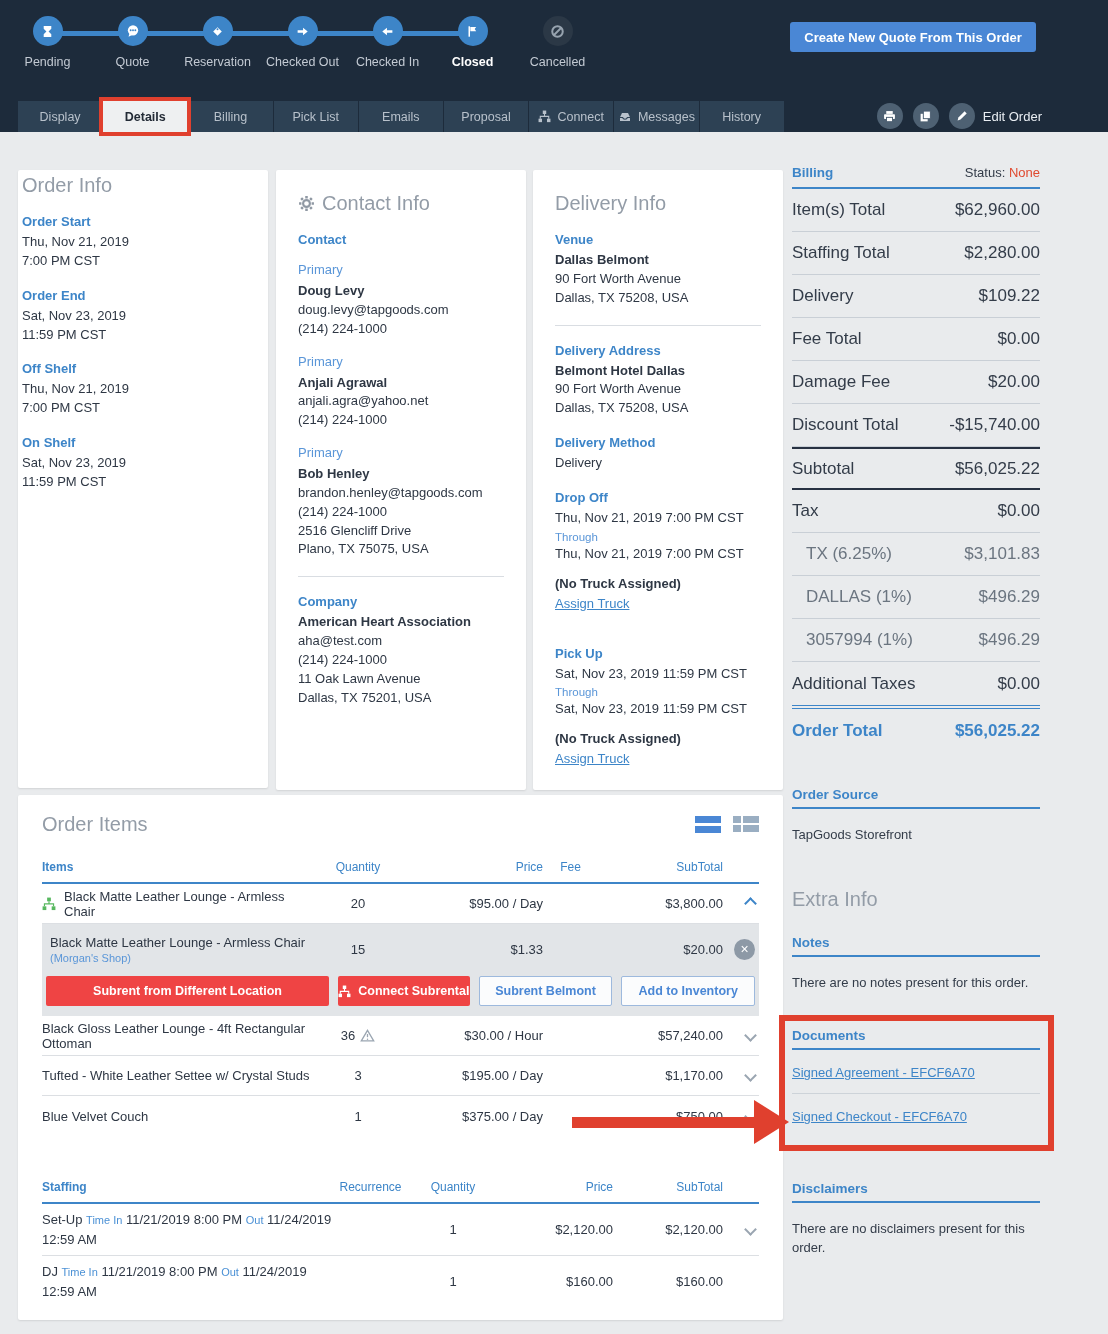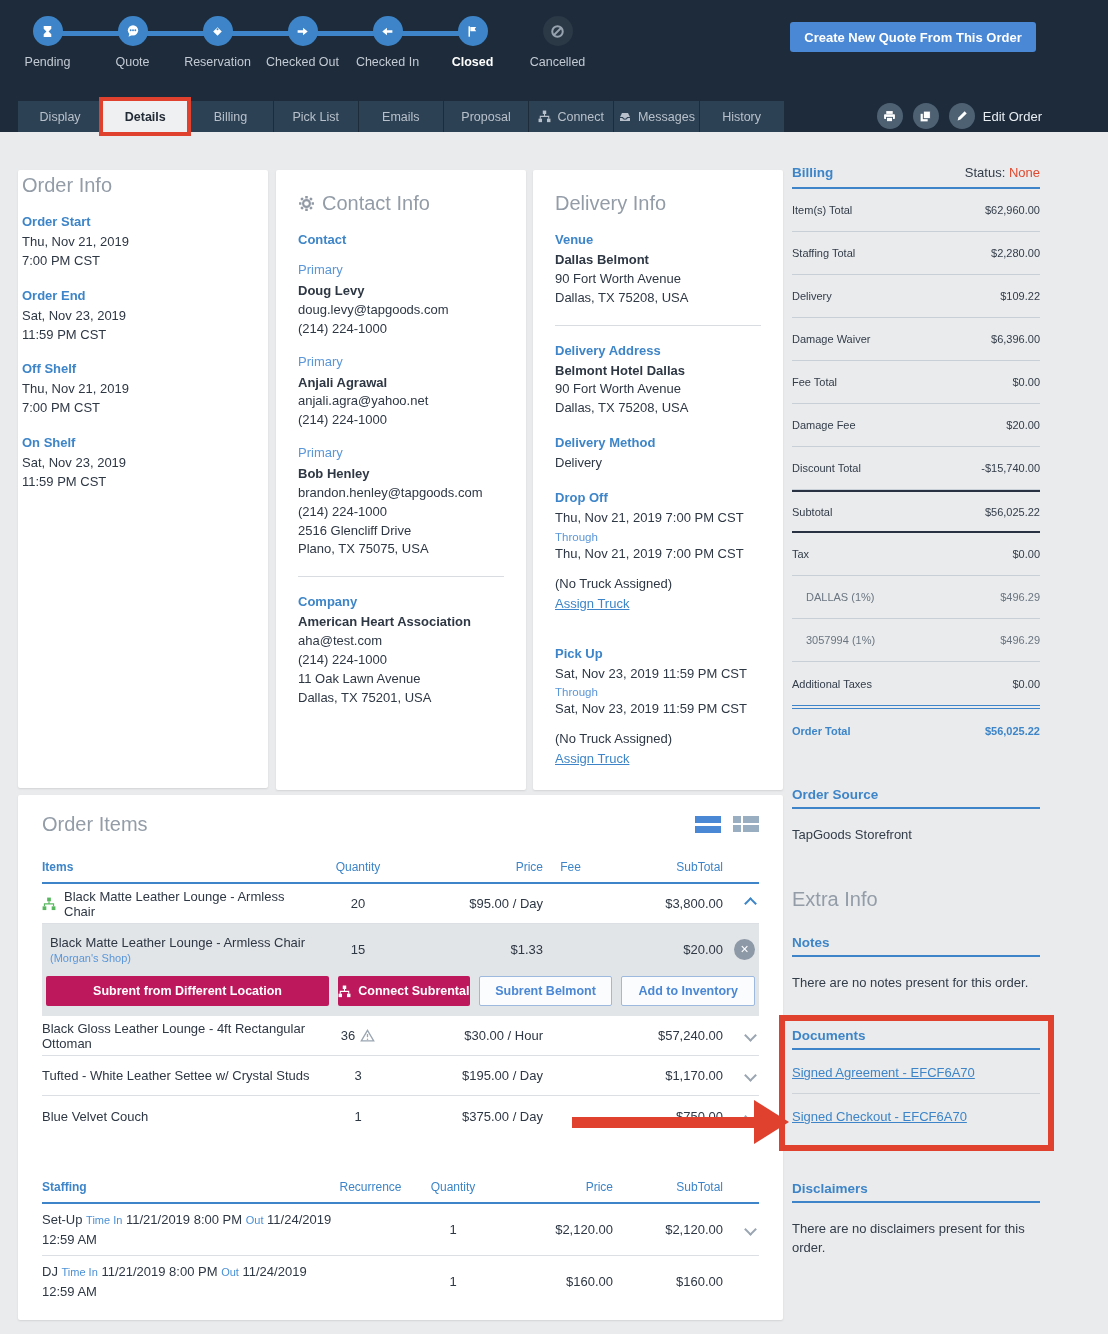--- a/index.html
+++ b/index.html
@@ -31,30 +31,30 @@
   #order-info{left:18px;top:170px;width:250px;height:618px;padding:4px}
   #contact-info{left:276px;top:170px;width:250px;height:620px;padding:22px}
   #delivery-info{left:533px;top:170px;width:250px;height:620px;padding:22px}
   .card-title{font-size:20px;color:#939ca7;display:flex;align-items:center;gap:7px}
   .flabel{font-size:13px;font-weight:bold;color:#3d85c8;margin:17px 0 4px}
   .ftext{font-size:13px;color:#2e3744;line-height:1.45}
   .primary{font-size:13px;color:#5a96d8;margin:15px 0 5px}
   .pname{font-weight:bold}
   .hr{border:none;border-top:1px solid #d9dde2;margin:17px 0 2px}
   .through{font-size:11.5px;color:#5a96d8;margin:3px 0 2px}
-  .notruck{font-size:13px;font-weight:normal;color:#2e3744;margin-top:12px}
+  .notruck{font-size:13px;font-weight:bold;color:#2e3744;margin-top:12px}
   .link{color:#3d85c8;text-decoration:underline;font-size:13px;cursor:pointer;display:inline-block;margin-top:5px}
 
   
   .rail{position:absolute;left:792px;top:165px;width:248px}
   .rail-h{display:flex;justify-content:space-between;align-items:flex-end;border-bottom:2px solid #3d85c8;padding-bottom:7px}
   .rail-h .t{color:#3d85c8;font-weight:bold;font-size:13.5px}
   .status{font-size:13px;color:#333c49}
   .status .red{color:#e0492f}
-  .brow{height:43px;display:flex;justify-content:space-between;align-items:center;border-bottom:1px solid #c9cfd6;font-size:11px;color:#333c49}
+  .brow{height:43px;display:flex;justify-content:space-between;align-items:center;border-bottom:1px solid #c9cfd6;font-size:17px;color:#333c49}
   .brow-sub{border-top:2px solid #273142;border-bottom:2px solid #273142}
   .brow-indent{padding-left:14px;color:#6b7580}
   .brow-nob{border-bottom:none}
   .brow-total{border-top:4px double #3d85c8;border-bottom:none;height:48px;color:#3d85c8;font-weight:bold}
   .sec-h{color:#3d85c8;font-weight:bold;font-size:13.5px;border-bottom:2px solid #3d85c8;padding-bottom:5px}
   .sec-text{font-size:13px;color:#333c49;margin-top:17px;line-height:1.4}
   .big-h{font-size:20px;color:#939ca7;margin-top:44px}
   .mt24{margin-top:24px}.mt34{margin-top:34px}.mt36{margin-top:36px}.mt44{margin-top:44px}
   .docs-wrap{position:relative}
   .docs-box{position:absolute;top:-13px;left:-13px;right:-14px;bottom:-14px;border:6px solid #e0402e;pointer-events:none;z-index:8}
@@ -77,21 +77,21 @@
   .cp,.cs{text-align:right}
   .cchev{display:flex;justify-content:flex-end;padding-right:4px}
   .chev{width:9px;height:9px;border-right:2px solid #9aa5b1;border-bottom:2px solid #9aa5b1;transform:rotate(45deg);cursor:pointer}
   .chev-up{transform:rotate(-135deg);border-color:#3d85c8}
   .iname{display:flex;align-items:center;gap:8px}
   .sub-block{background:#e2e5e8;margin:0 24px;padding:2px 0 10px}
   .sub-row{min-height:46px;border-bottom:none;margin:0;padding-left:8px;font-size:13px;color:#2e3744}
   .shop{font-size:11px;color:#5a96d8;margin-top:2px}
   .xbtn{width:21px;height:21px;border-radius:50%;background:#8d99a6;color:#fff;display:flex;align-items:center;justify-content:center;font-size:14px;cursor:pointer}
   .sub-btns{display:flex;gap:9px;padding:4px 4px 0}
-  .b-solid{background:#be185d;color:#fff;border:none;height:30px;font-size:12.5px;font-weight:bold;border-radius:2px;cursor:pointer;display:flex;align-items:center;justify-content:center;gap:7px}
+  .b-solid{background:#ef4444;color:#fff;border:none;height:30px;font-size:12.5px;font-weight:bold;border-radius:2px;cursor:pointer;display:flex;align-items:center;justify-content:center;gap:7px}
   .b-out{background:#fbfcfd;color:#4a87d5;border:1px solid #9db9dd;height:30px;font-size:12.5px;font-weight:bold;border-radius:2px;cursor:pointer;display:flex;align-items:center;justify-content:center}
   .w1{flex:2.15}.w2{flex:1}
   .st-grid{display:grid;grid-template-columns:1fr 75px 90px 115px 110px 36px;align-items:center}
   .st-head{margin:44px 24px 0;padding-bottom:8px;border-bottom:2px solid #3d85c8;color:#3d85c8;font-size:12px}
   .st-head .c0{font-weight:bold}
   .st-row{margin:0 24px;min-height:48px;border-bottom:1px solid #dcdfe3;font-size:13px;color:#2e3744;padding:6px 0}
   .tin{color:#4a90d5;font-size:11px}
   .stname{line-height:1.5}
 
   
@@ -349,42 +349,42 @@
     </div>
   <div class="brow">
       <span>Staffing Total</span>
       <span>$2,280.00</span>
     </div>
   <div class="brow">
       <span>Delivery</span>
       <span>$109.22</span>
     </div>
   <div class="brow">
-      <span>Damage Waiver</span>
-      <span>$6,396.00</span>
-    </div>
-  <div class="brow">
       <span>Fee Total</span>
       <span>$0.00</span>
     </div>
   <div class="brow">
       <span>Damage Fee</span>
       <span>$20.00</span>
     </div>
   <div class="brow">
       <span>Discount Total</span>
       <span>-$15,740.00</span>
     </div>
   <div class="brow brow-sub">
       <span>Subtotal</span>
       <span>$56,025.22</span>
     </div>
   <div class="brow">
       <span>Tax</span>
       <span>$0.00</span>
+    </div>
+  <div class="brow brow-indent">
+      <span>TX (6.25%)</span>
+      <span>$3,101.83</span>
     </div>
   <div class="brow brow-indent">
       <span>DALLAS (1%)</span>
       <span>$496.29</span>
     </div>
   <div class="brow brow-indent">
       <span>3057994 (1%)</span>
       <span>$496.29</span>
     </div>
   <div class="brow brow-nob">

